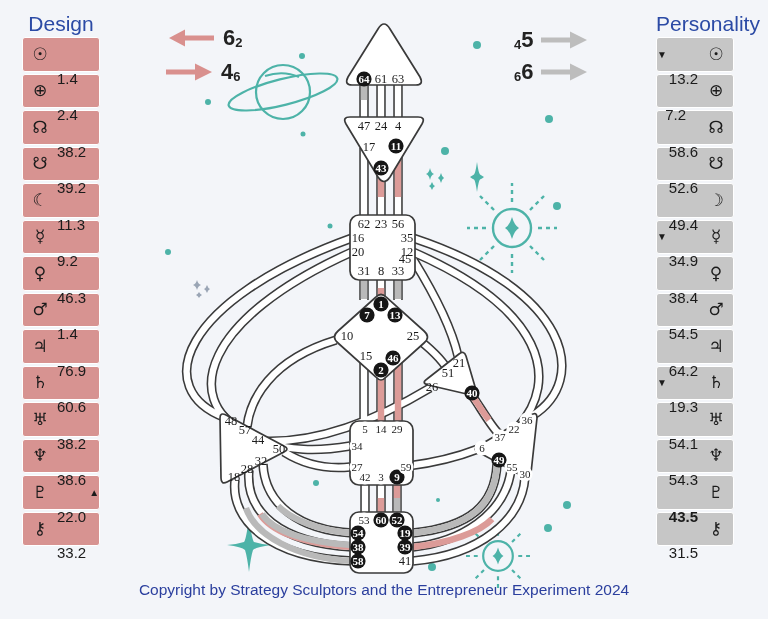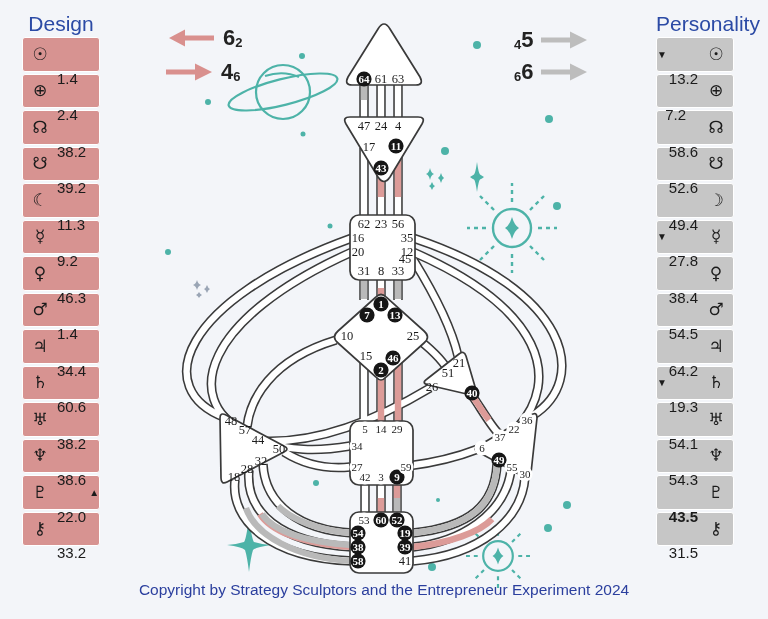--- a/index.html
+++ b/index.html
@@ -496,21 +496,21 @@
       <span class="val">46.3</span>
       <span class="mark"></span>
     </div>
     <div class="prow design" style="background: rgb(215, 147, 145);">
       <span class="glyph">♂</span>
       <span class="val">1.4</span>
       <span class="mark"></span>
     </div>
     <div class="prow design" style="background: rgb(215, 147, 145);">
       <span class="glyph">♃</span>
-      <span class="val">34.4</span>
+      <span class="val">76.9</span>
       <span class="mark"></span>
     </div>
     <div class="prow design" style="background: rgb(215, 147, 145);">
       <span class="glyph">♄</span>
       <span class="val">60.6</span>
       <span class="mark"></span>
     </div>
     <div class="prow design" style="background: rgb(215, 147, 145);">
       <span class="glyph">♅</span>
       <span class="val">38.2</span>
@@ -553,21 +553,21 @@
       <span class="val">52.6</span>
       <span class="glyph">☋</span>
     </div>
     <div class="prow pers" style="background: rgb(198, 198, 198);">
       <span class="mark"></span>
       <span class="val">49.4</span>
       <span class="glyph">☽</span>
     </div>
     <div class="prow pers" style="background: rgb(198, 198, 198);">
       <span class="mark">▼</span>
-      <span class="val">27.8</span>
+      <span class="val">34.9</span>
       <span class="glyph">☿</span>
     </div>
     <div class="prow pers" style="background: rgb(198, 198, 198);">
       <span class="mark"></span>
       <span class="val">38.4</span>
       <span class="glyph">♀</span>
     </div>
     <div class="prow pers" style="background: rgb(198, 198, 198);">
       <span class="mark"></span>
       <span class="val">54.5</span>

